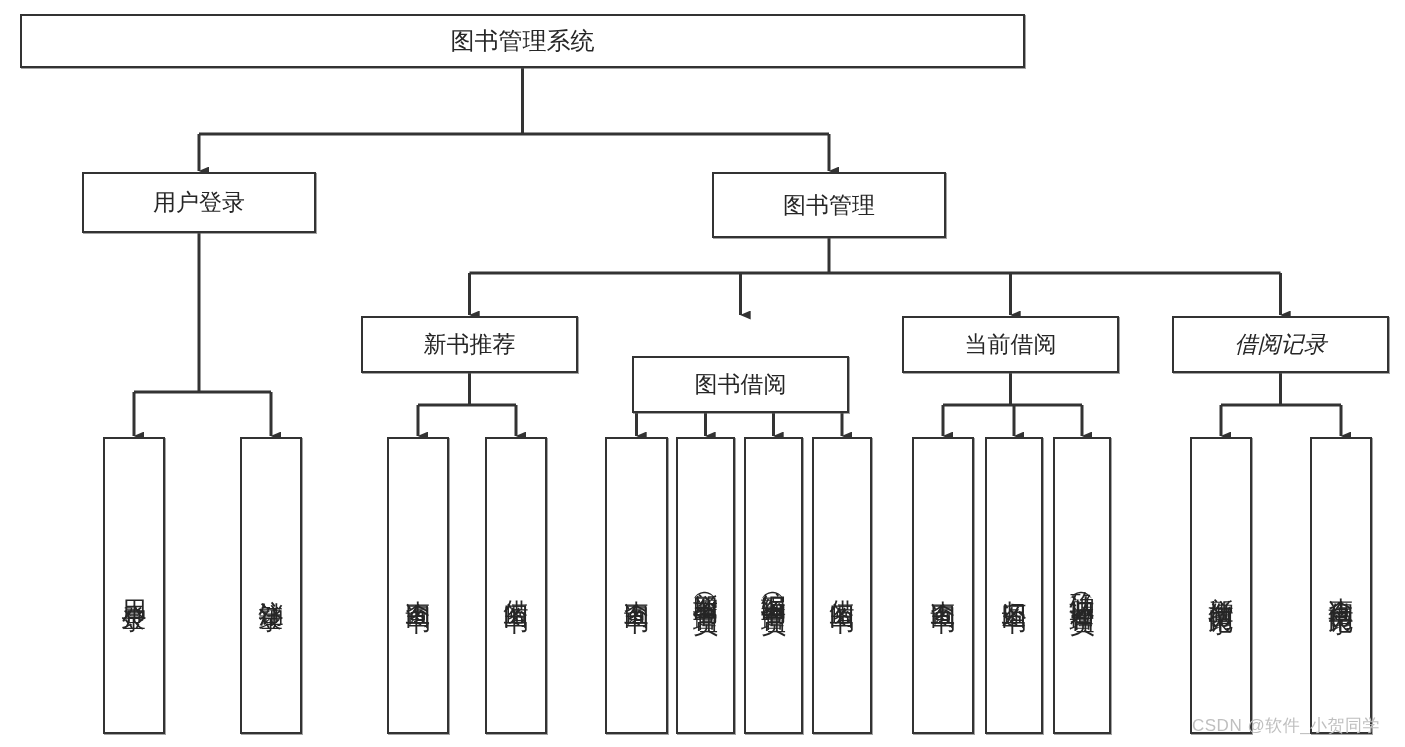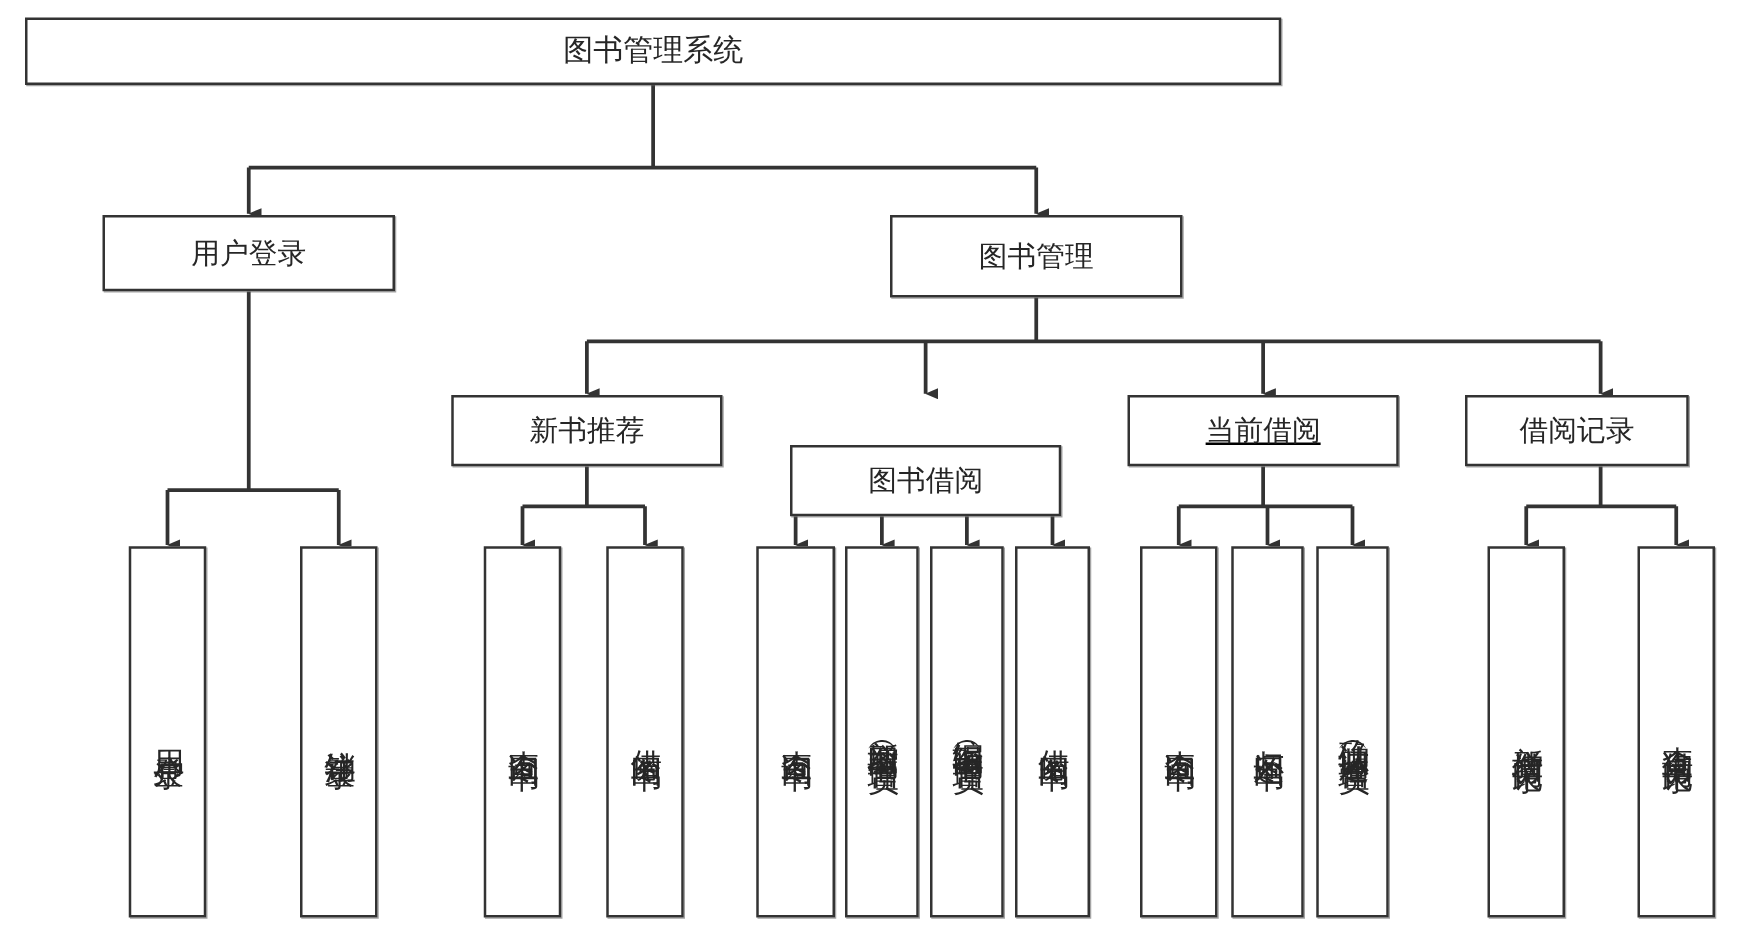--- a/index.html
+++ b/index.html
@@ -126,24 +126,24 @@
       </div>
       <div class="node level2 horiz" style="left: 712px; top: 172px; width: 234px; height: 66px;">
         <span class="node-label">图书管理</span>
       </div>
       <div class="node level3 horiz" style="left: 361px; top: 316px; width: 217px; height: 57px;">
         <span class="node-label">新书推荐</span>
       </div>
       <div class="node level3 horiz" style="left: 632px; top: 316px; width: 217px; height: 57px; margin-top: 40px;">
         <span class="node-label">图书借阅</span>
       </div>
-      <div class="node level3 horiz" style="left: 902px; top: 316px; width: 217px; height: 57px; text-decoration: underline;">
+      <div class="node level3 horiz" style="left: 902px; top: 316px; width: 217px; height: 57px;">
         <span class="node-label">当前借阅</span>
       </div>
-      <div class="node level3 horiz" style="left: 1172px; top: 316px; width: 179px; height: 57px;">
+      <div class="node level3 horiz" style="left: 1172px; top: 316px; width: 217px; height: 57px; font-style: italic;">
         <span class="node-label">借阅记录</span>
       </div>
       <div class="node leaf" style="left: 103px; top: 437px; width: 62px; height: 297px;">
         <span class="node-label">用户登录</span>
       </div>
       <div class="node leaf" style="left: 240px; top: 437px; width: 62px; height: 297px;">
         <span class="node-label">注销登录</span>
       </div>
       <div class="node leaf" style="left: 387px; top: 437px; width: 62px; height: 297px;">
         <span class="node-label">查询图书</span>
@@ -173,14 +173,15 @@
         <span class="node-label">确认归还（管理员）</span>
       </div>
       <div class="node leaf" style="left: 1190px; top: 437px; width: 62px; height: 297px;">
         <span class="node-label">新增借阅记录</span>
       </div>
       <div class="node leaf" style="left: 1310px; top: 437px; width: 62px; height: 297px;">
         <span class="node-label">查询借阅记录</span>
       </div>
     </div>
 
+  <div class="watermark" style="left:1192px; top:714px;">CSDN @软件_小贺同学</div>
 
 </div>
 
 </body></html>

